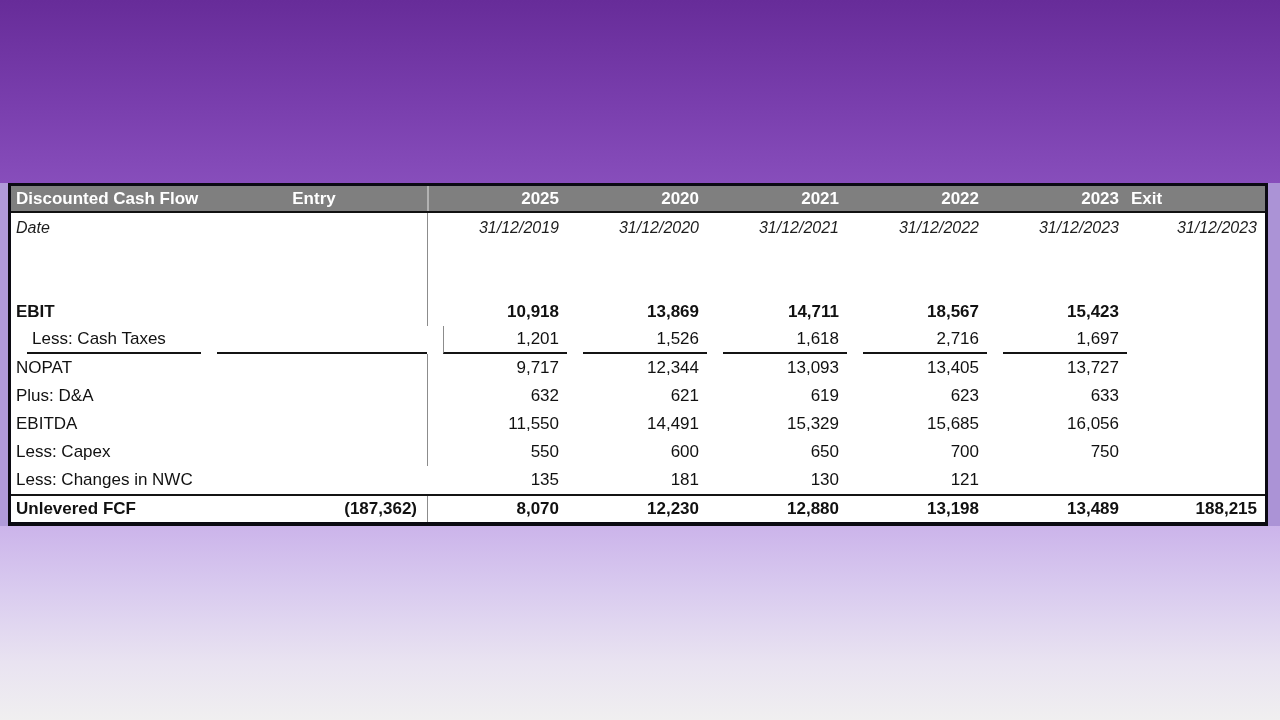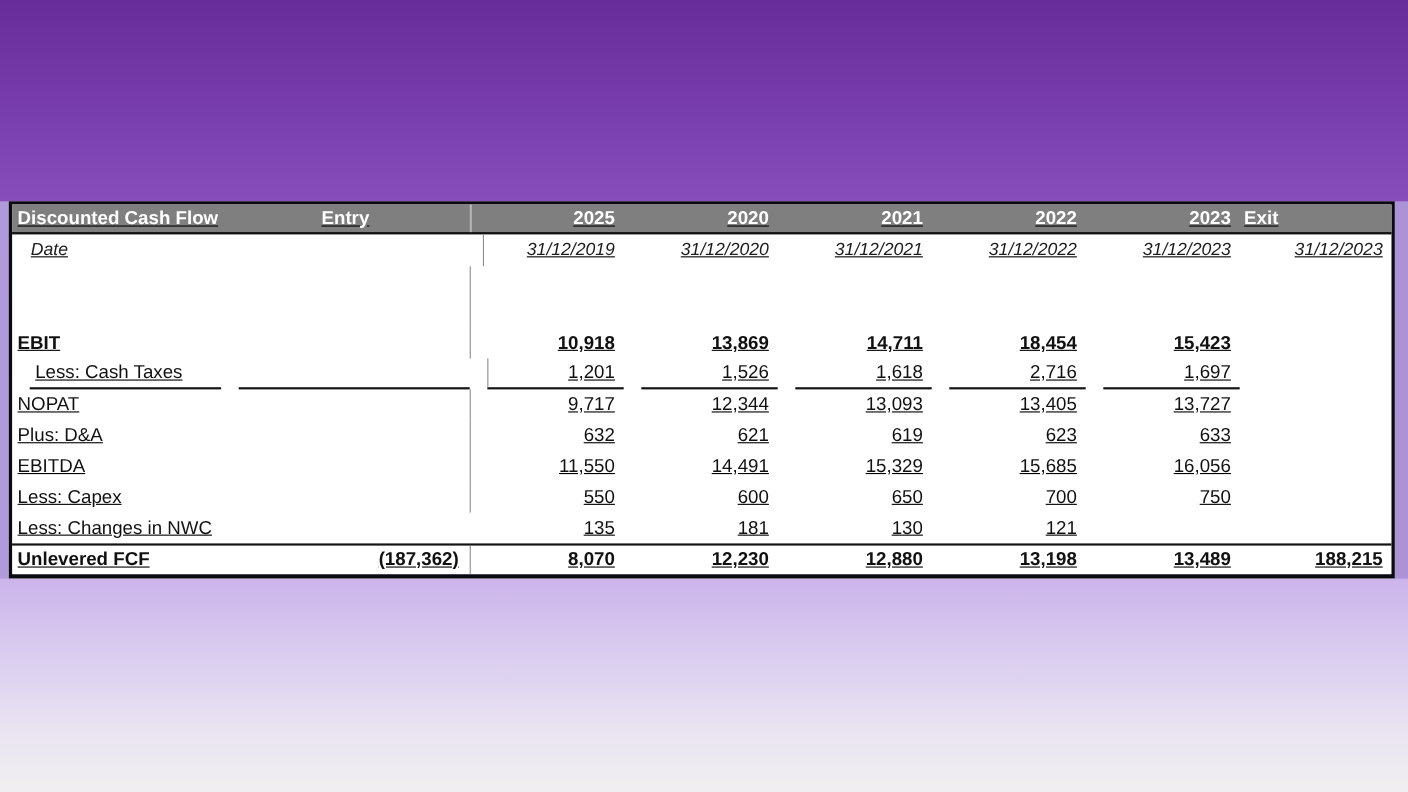--- a/index.html
+++ b/index.html
@@ -8,21 +8,21 @@
 
   .stage {
     position:relative; width:1280px; height:720px;
     background:linear-gradient(180deg,
       #672c99 0%, #7a3fae 15%, #8d54c1 30%, #a273d2 45%,
       #b792e0 58%, #c7ace9 70%, #d9cbef 82%, #e9e3f1 92%, #f0eff0 100%);
   }
 
   .table-frame {
     position:absolute; top:183px; left:0; width:1280px;
-    border-left:8px solid #b09ad9; border-right:12px solid #ab93d6;text-decoration:underline;
+    border-left:8px solid #b09ad9; border-right:12px solid #ab93d6;
   }
   .table-inner {
     border:3px solid #0b0a12; border-bottom-width:4px;
     background:#ffffff;
   }
 
   .row {
     display:grid;
     grid-template-columns:190px 226px 140px 140px 140px 140px 140px 1fr;
   }
@@ -38,21 +38,21 @@
   .hdr-exit { padding-left:4px; }
 
   
   .row.body { height:28px; font-size:17px; color:#111111; }
   .row.body .cell.num { justify-content:flex-end; padding-right:8px; }
   .row.body .cell.entry-num { justify-content:flex-end; padding-right:10px; }
   .row.body .cell.lbl { padding-left:5px; }
   .row.body .sep-v { border-left:1px solid #8c8c8c; }
 
   .row.date-row { height:29px; }
-  .row.date-row .cell { font-style:italic; color:#1c1c1c; font-size:16px;margin-left:12px; }
+  .row.date-row .cell { font-style:italic; color:#1c1c1c; font-size:16px; }
 
   .row.spacer { height:56px; }
 
   .row.bold-row .cell { font-weight:bold; }
 
   
   .row.underline-partial .cell:not(.no-line) { border-bottom:2px solid #141414;margin-left:16px; }
 
   .row.total-sep { border-top:2px solid #141414; }
   .row.total { height:28px; }
@@ -97,21 +97,21 @@
           <div class="cell"></div>
           <div class="cell"></div>
       </div>
 
       <div class="row body bold-row">
         <div class="cell lbl">EBIT</div>
         <div class="cell"></div>
         <div class="cell num sep-v">10,918</div>
         <div class="cell num">13,869</div>
         <div class="cell num">14,711</div>
-        <div class="cell num">18,454</div>
+        <div class="cell num">18,567</div>
         <div class="cell num">15,423</div>
         <div class="cell"></div>
       </div>
 
       <div class="row body underline-partial">
         <div class="cell lbl">Less: Cash Taxes</div>
         <div class="cell"></div>
         <div class="cell num sep-v">1,201</div>
         <div class="cell num">1,526</div>
         <div class="cell num">1,618</div>

